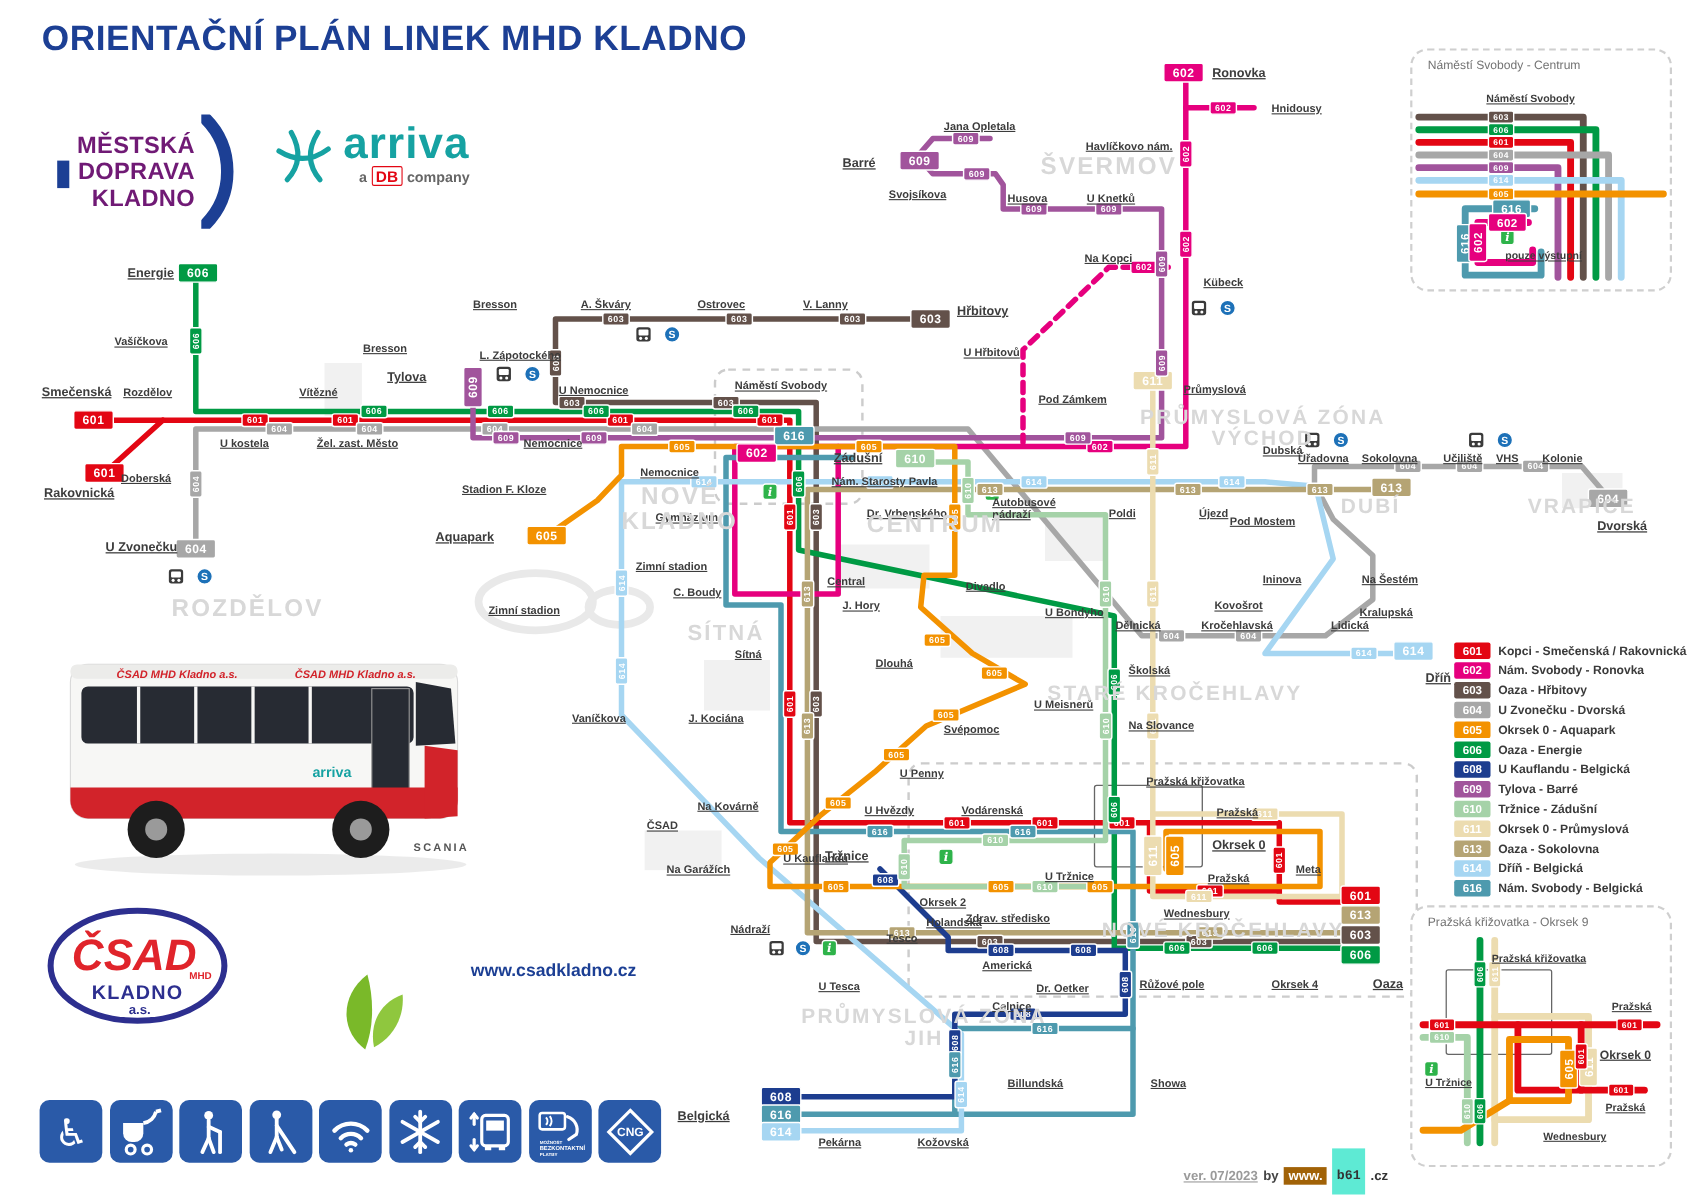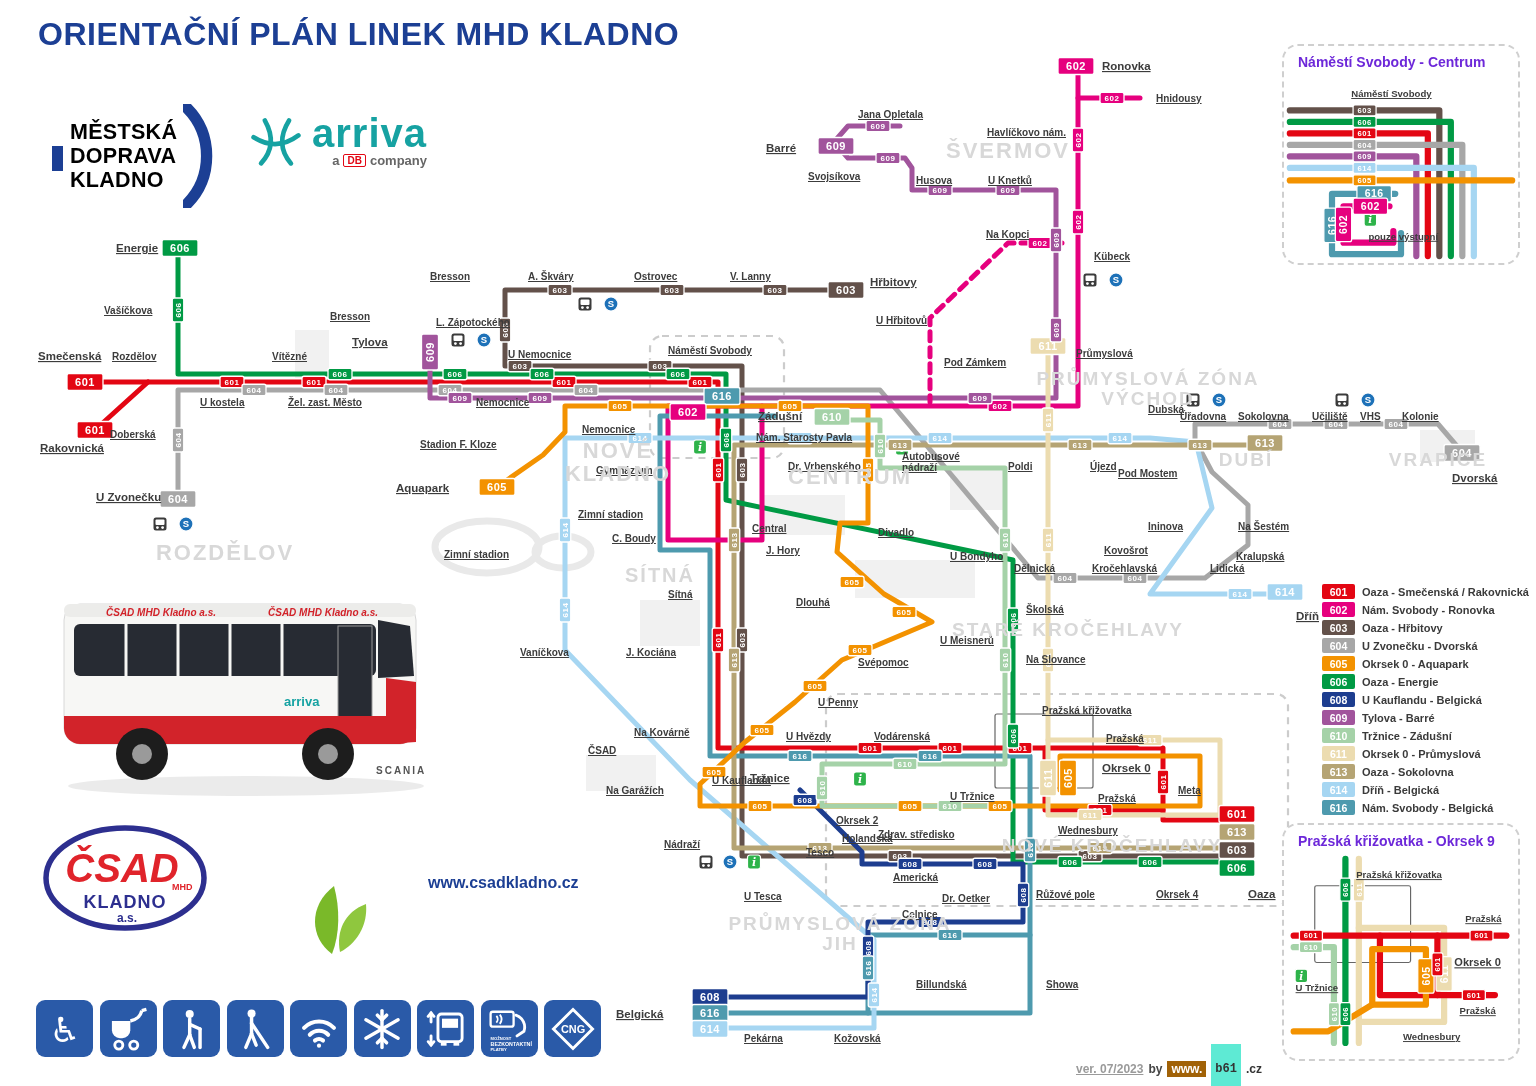--- a/index.html
+++ b/index.html
@@ -5,39 +5,39 @@
   * { margin:0; padding:0; box-sizing:border-box; }
   html,body { width:1536px; height:1086px; background:#ffffff; font-family:"Liberation Sans","DejaVu Sans",sans-serif; overflow:hidden; }
   .page { position:relative; width:1536px; height:1086px; background:#fff; }
   #map { position:absolute; left:0; top:0; width:1536px; height:1086px; }
 
   .page-title { position:absolute; left:38px; top:16px; font-size:32px; font-weight:800; color:#1c3f94; letter-spacing:.5px; white-space:nowrap; }
 
   .mdk { position:absolute; left:52px; top:104px; display:flex; align-items:center; }
   .mdk-sq { position:absolute; left:0; top:42px; width:11px; height:25px; background:#1c3f94; }
   .mdk-txt { margin-left:18px; }
-  .mdk-txt span { display:block; font-size:21.5px; font-weight:800; color:#000000; line-height:1.12; letter-spacing:.3px; }
+  .mdk-txt span { display:block; font-size:21.5px; font-weight:800; color:#701a75; line-height:1.12; letter-spacing:.3px;text-align:right; }
   .mdk-arc { margin-left:6px; height:104px; width:34px; }
 
   .arriva { position:absolute; left:248px; top:112px; display:flex; align-items:center; gap:8px; }
   .arriva-name { font-size:40px; font-weight:700; color:#16a2a2; letter-spacing:1px; line-height:.9; }
   .arriva-sub { display:flex; align-items:center; gap:4px; justify-content:flex-end; font-size:13px; color:#666; font-weight:600; margin-top:2px; }
-  .db-box { border:1.5px solid #e30613; color:#e30613; font-weight:900; font-size:10px; padding:0 3px; border-radius:2px; }
+  .db-box { border:1.5px solid #e30613; color:#e30613; font-weight:900; font-size:14px; padding:0 3px; border-radius:2px; }
 
   .legend { position:absolute; left:1322px; top:584px; width:202px; }
   .lg-row { display:flex; align-items:center; margin-bottom:3px; }
   .lg-badge { display:inline-flex; align-items:center; justify-content:center; width:33px; height:15px; border-radius:2px; color:#fff; font-size:10.5px; font-weight:800; flex:0 0 33px; }
   .lg-name { margin-left:7px; font-size:11px; font-weight:800; color:#3a3a3a; white-space:nowrap; }
   .lg-info { display:flex; align-items:center; margin-top:10px; }
   .lg-i { display:inline-flex; align-items:center; justify-content:center; width:19px; height:19px; border-radius:3px; background:#2eb34a; color:#fff; font-weight:800; font-size:13px; font-family:"DejaVu Serif",serif; font-style:italic; flex:0 0 19px; }
 
   .inset { position:absolute; border:2.5px dashed #cfcfcf; border-radius:16px; background:#fff; }
   .inset-1 { left:1282px; top:44px; width:238px; height:221px; }
   .inset-2 { left:1282px; top:823px; width:238px; height:238px; }
-  .inset-title { color:#6d28d9; font-size:14px; font-weight:700; margin:8px 0 0 14px; white-space:nowrap; }
+  .inset-title { color:#737373; font-size:11px; font-weight:400; margin:8px 0 0 14px; white-space:nowrap; }
   .inset svg { display:block; margin:2px auto 0 auto; }
 
   .bus-wrap { position:absolute; left:46px; top:566px; }
   .csad-wrap { position:absolute; left:40px; top:824px; }
   .website { position:absolute; left:428px; top:874px; font-size:16px; font-weight:700; color:#1c3f94;text-align:center; }
   .slogan { position:absolute; left:36px; top:946px; width:620px; font-size:27px; font-weight:800; color:#7ab929; white-space:nowrap; }
   .leaf-wrap { position:absolute; left:302px; top:882px; }
 
   .features { position:absolute; left:36px; top:1000px; display:flex; gap:6.5px; }
   .feat { width:57px; height:57px; background:#2a5aa8; border-radius:9px; display:flex; align-items:center; justify-content:center; }
@@ -840,21 +840,21 @@
         <span class="db-box">DB</span>
         <span>company</span>
       </div>
     </div>
   </div>
 
   <div class="legend">
     <div id="legend-items">
         <div class="lg-row">
           <span class="lg-badge" style="background: rgb(227, 6, 19);">601</span>
-          <span class="lg-name">Oaza - Smečenská / Rakovnická</span>
+          <span class="lg-name">Kopci - Smečenská / Rakovnická</span>
         </div>
         <div class="lg-row">
           <span class="lg-badge" style="background: rgb(230, 0, 126);">602</span>
           <span class="lg-name">Nám. Svobody - Ronovka</span>
         </div>
         <div class="lg-row">
           <span class="lg-badge" style="background: rgb(99, 81, 74);">603</span>
           <span class="lg-name">Oaza - Hřbitovy</span>
         </div>
         <div class="lg-row">

